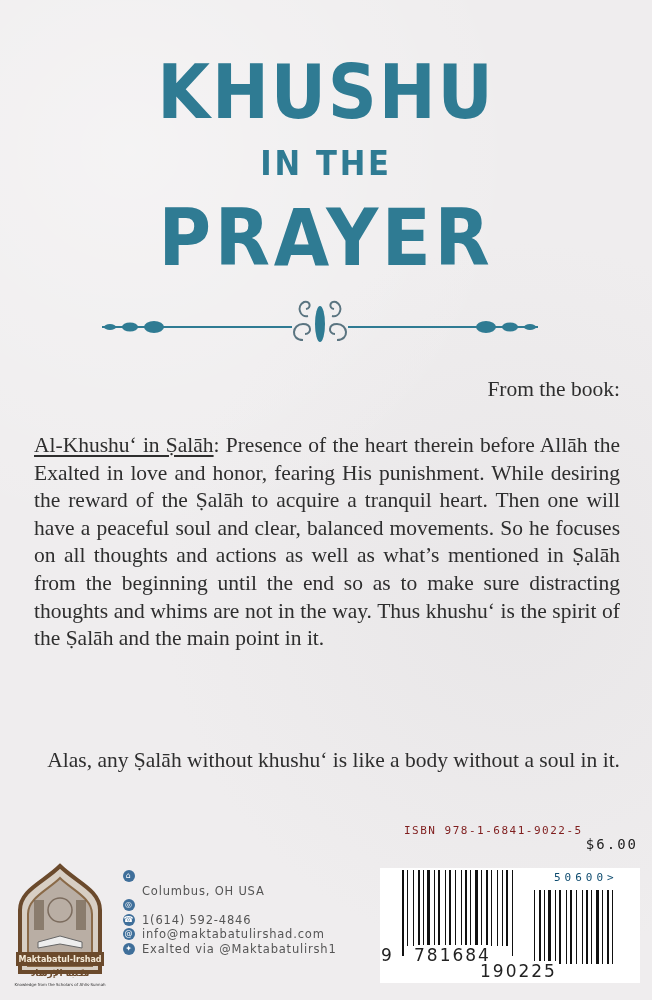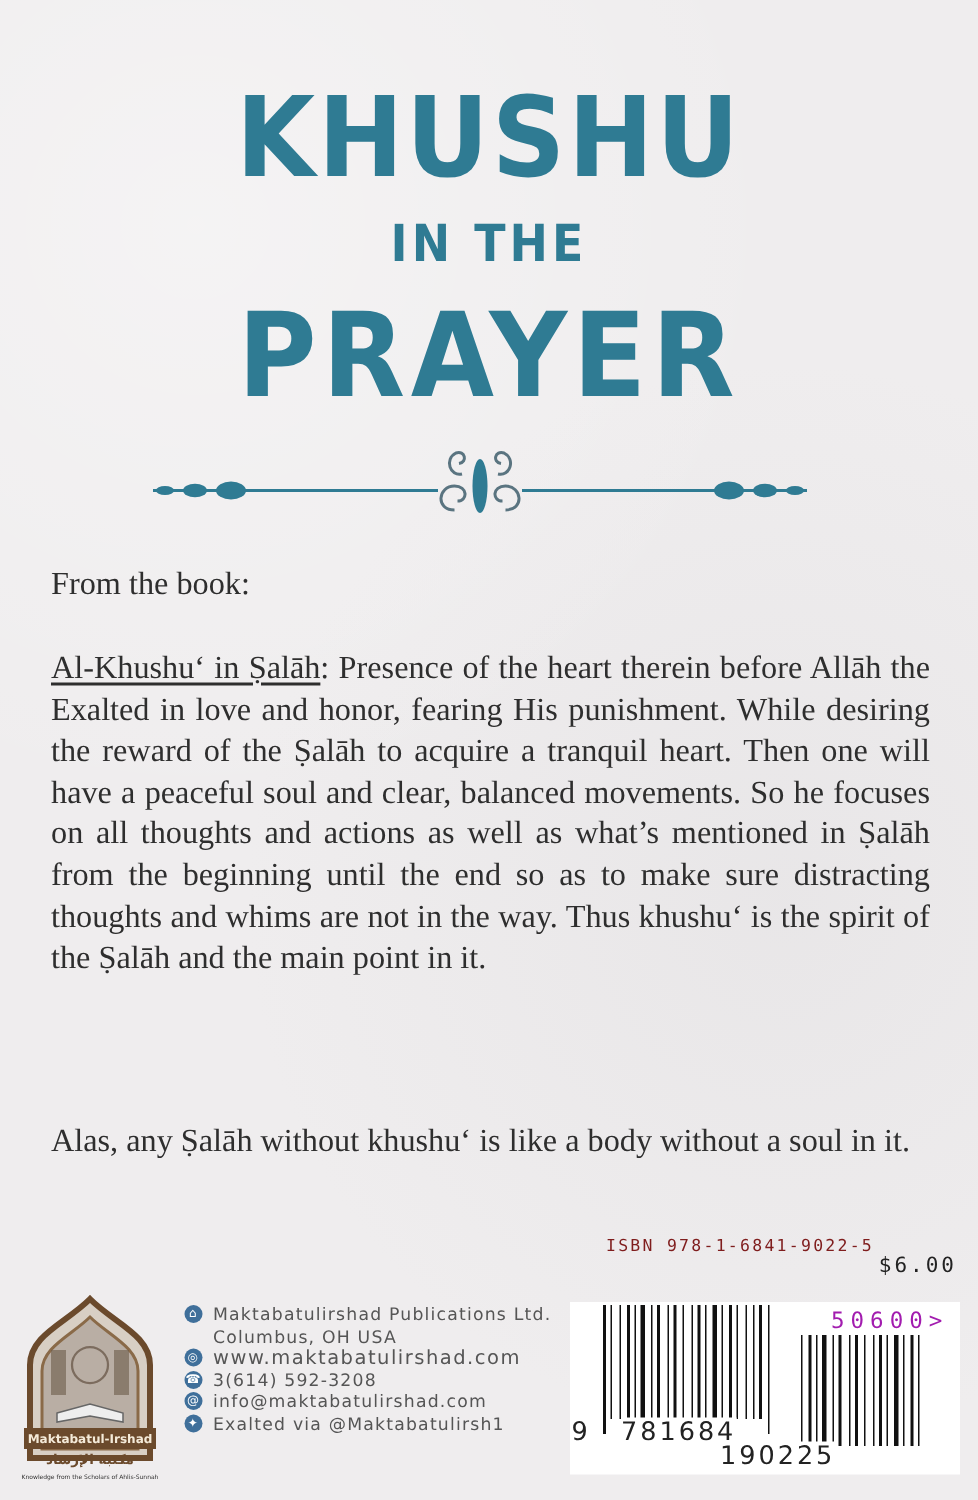--- a/index.html
+++ b/index.html
@@ -17,35 +17,36 @@
     font-family:"DejaVu Sans", sans-serif; font-weight:bold;
     color:var(--accent); letter-spacing:2px;
   }
   #t1 { top:52px; font-size:74px; line-height:80px; transform:scaleX(0.92); }
   #t2 { top:143px; font-size:34px; line-height:40px; transform:scaleX(0.9); letter-spacing:3px; }
   #t3 { top:196px; font-size:78px; line-height:84px; transform:scaleX(0.92); letter-spacing:4px; }
   .ornament { position:absolute; left:100px; top:296px; width:440px; height:52px; }
   .body-text {
     position:absolute; left:34px; width:586px; font-size:21.5px; line-height:27.6px;
     color:#2e2e2e;
+    text-align:right;
   }
   #intro { top:376px; }
   #para1 { top:432px; text-align:justify; }
   #para2 { top:747px; }
   .def-term { text-decoration:underline; text-underline-offset:3px; }
   .logo { position:absolute; left:14px; top:860px; width:92px; height:130px; }
   .contact { position:absolute; left:123px; top:869px; font-family:"DejaVu Sans", sans-serif; font-size:11.5px; color:#555; letter-spacing:0.8px; }
   .contact-row { display:flex; align-items:center; height:14.5px; }
   .contact-row.cont { padding-left:19px; }
   .cicon { width:12px; height:12px; border-radius:50%; background:#3f6f9a; margin-right:7px; flex:none;
     display:flex; align-items:center; justify-content:center; color:#fff; font-size:8px; line-height:12px; }
   .contact-row.web { font-size:13px; letter-spacing:1px; }
   .price { position:absolute; right:14px; top:836px; font-family:"DejaVu Sans Mono", monospace; font-size:14px; color:#222; letter-spacing:2px;text-align:center; }
   .isbn { position:absolute; left:404px; top:824px; font-family:"DejaVu Sans Mono", monospace; font-size:11px; color:#7f1d1d; letter-spacing:1.5px; }
-  .addon { position:absolute; left:554px; top:871px; font-family:"DejaVu Sans Mono", monospace; font-size:15px; color:#a21caf; letter-spacing:4px; }
+  .addon { position:absolute; left:554px; top:871px; font-family:"DejaVu Sans Mono", monospace; font-size:11px; color:#0c4a6e; letter-spacing:4px; }
   .barcode { position:absolute; left:380px; top:868px; width:260px; height:115px; background:#fff; }
   .barcode svg { position:absolute; left:0; top:0; }
   .bc-digits { position:absolute; font-family:"DejaVu Sans", sans-serif; font-size:17px; color:#222; letter-spacing:2px; background:#fff; }
 </style>
 </head>
 <body style="--accent:#2f7b93;">
 
 <div class="title" id="t1">KHUSHU</div>
 <div class="title" id="t2">IN THE</div>
 <div class="title" id="t3">PRAYER</div>
@@ -83,32 +84,30 @@
   <path d="M24 82 L46 76 L68 82 L68 88 L46 84 L24 88 Z" fill="#eee" stroke="#666" stroke-width="1"></path>
   <rect x="2" y="92" width="88" height="14" fill="#6b4a2c"></rect>
   <text x="46" y="102" font-family="DejaVu Sans, sans-serif" font-size="8" font-weight="bold" fill="#f4ead8" text-anchor="middle">Maktabatul-Irshad</text>
   <text x="46" y="116" font-family="DejaVu Sans, sans-serif" font-size="9" font-weight="bold" fill="#6b4a2c" text-anchor="middle">مكتبة الإرشاد</text>
   <text x="46" y="126" font-family="DejaVu Sans, sans-serif" font-size="4" fill="#333" text-anchor="middle">Knowledge from the Scholars of Ahlis-Sunnah</text>
 </svg>
 
 <div class="contact">
   <div class="contact-row">
     <span class="cicon">⌂</span>
-    <span>Maktabatulirshad Publications Ltd.</span>
   </div>
   <div class="contact-row cont">
     <span>Columbus, OH USA</span>
   </div>
   <div class="contact-row web">
     <span class="cicon">◎</span>
-    <span>www.maktabatulirshad.com</span>
   </div>
   <div class="contact-row">
     <span class="cicon">☎</span>
-    <span>3(614) 592-3208</span>
+    <span>1(614) 592-4846</span>
   </div>
   <div class="contact-row">
     <span class="cicon">@</span>
     <span>info@maktabatulirshad.com</span>
   </div>
   <div class="contact-row">
     <span class="cicon">✦</span>
     <span>Exalted via @Maktabatulirsh1</span>
   </div>
 </div>

